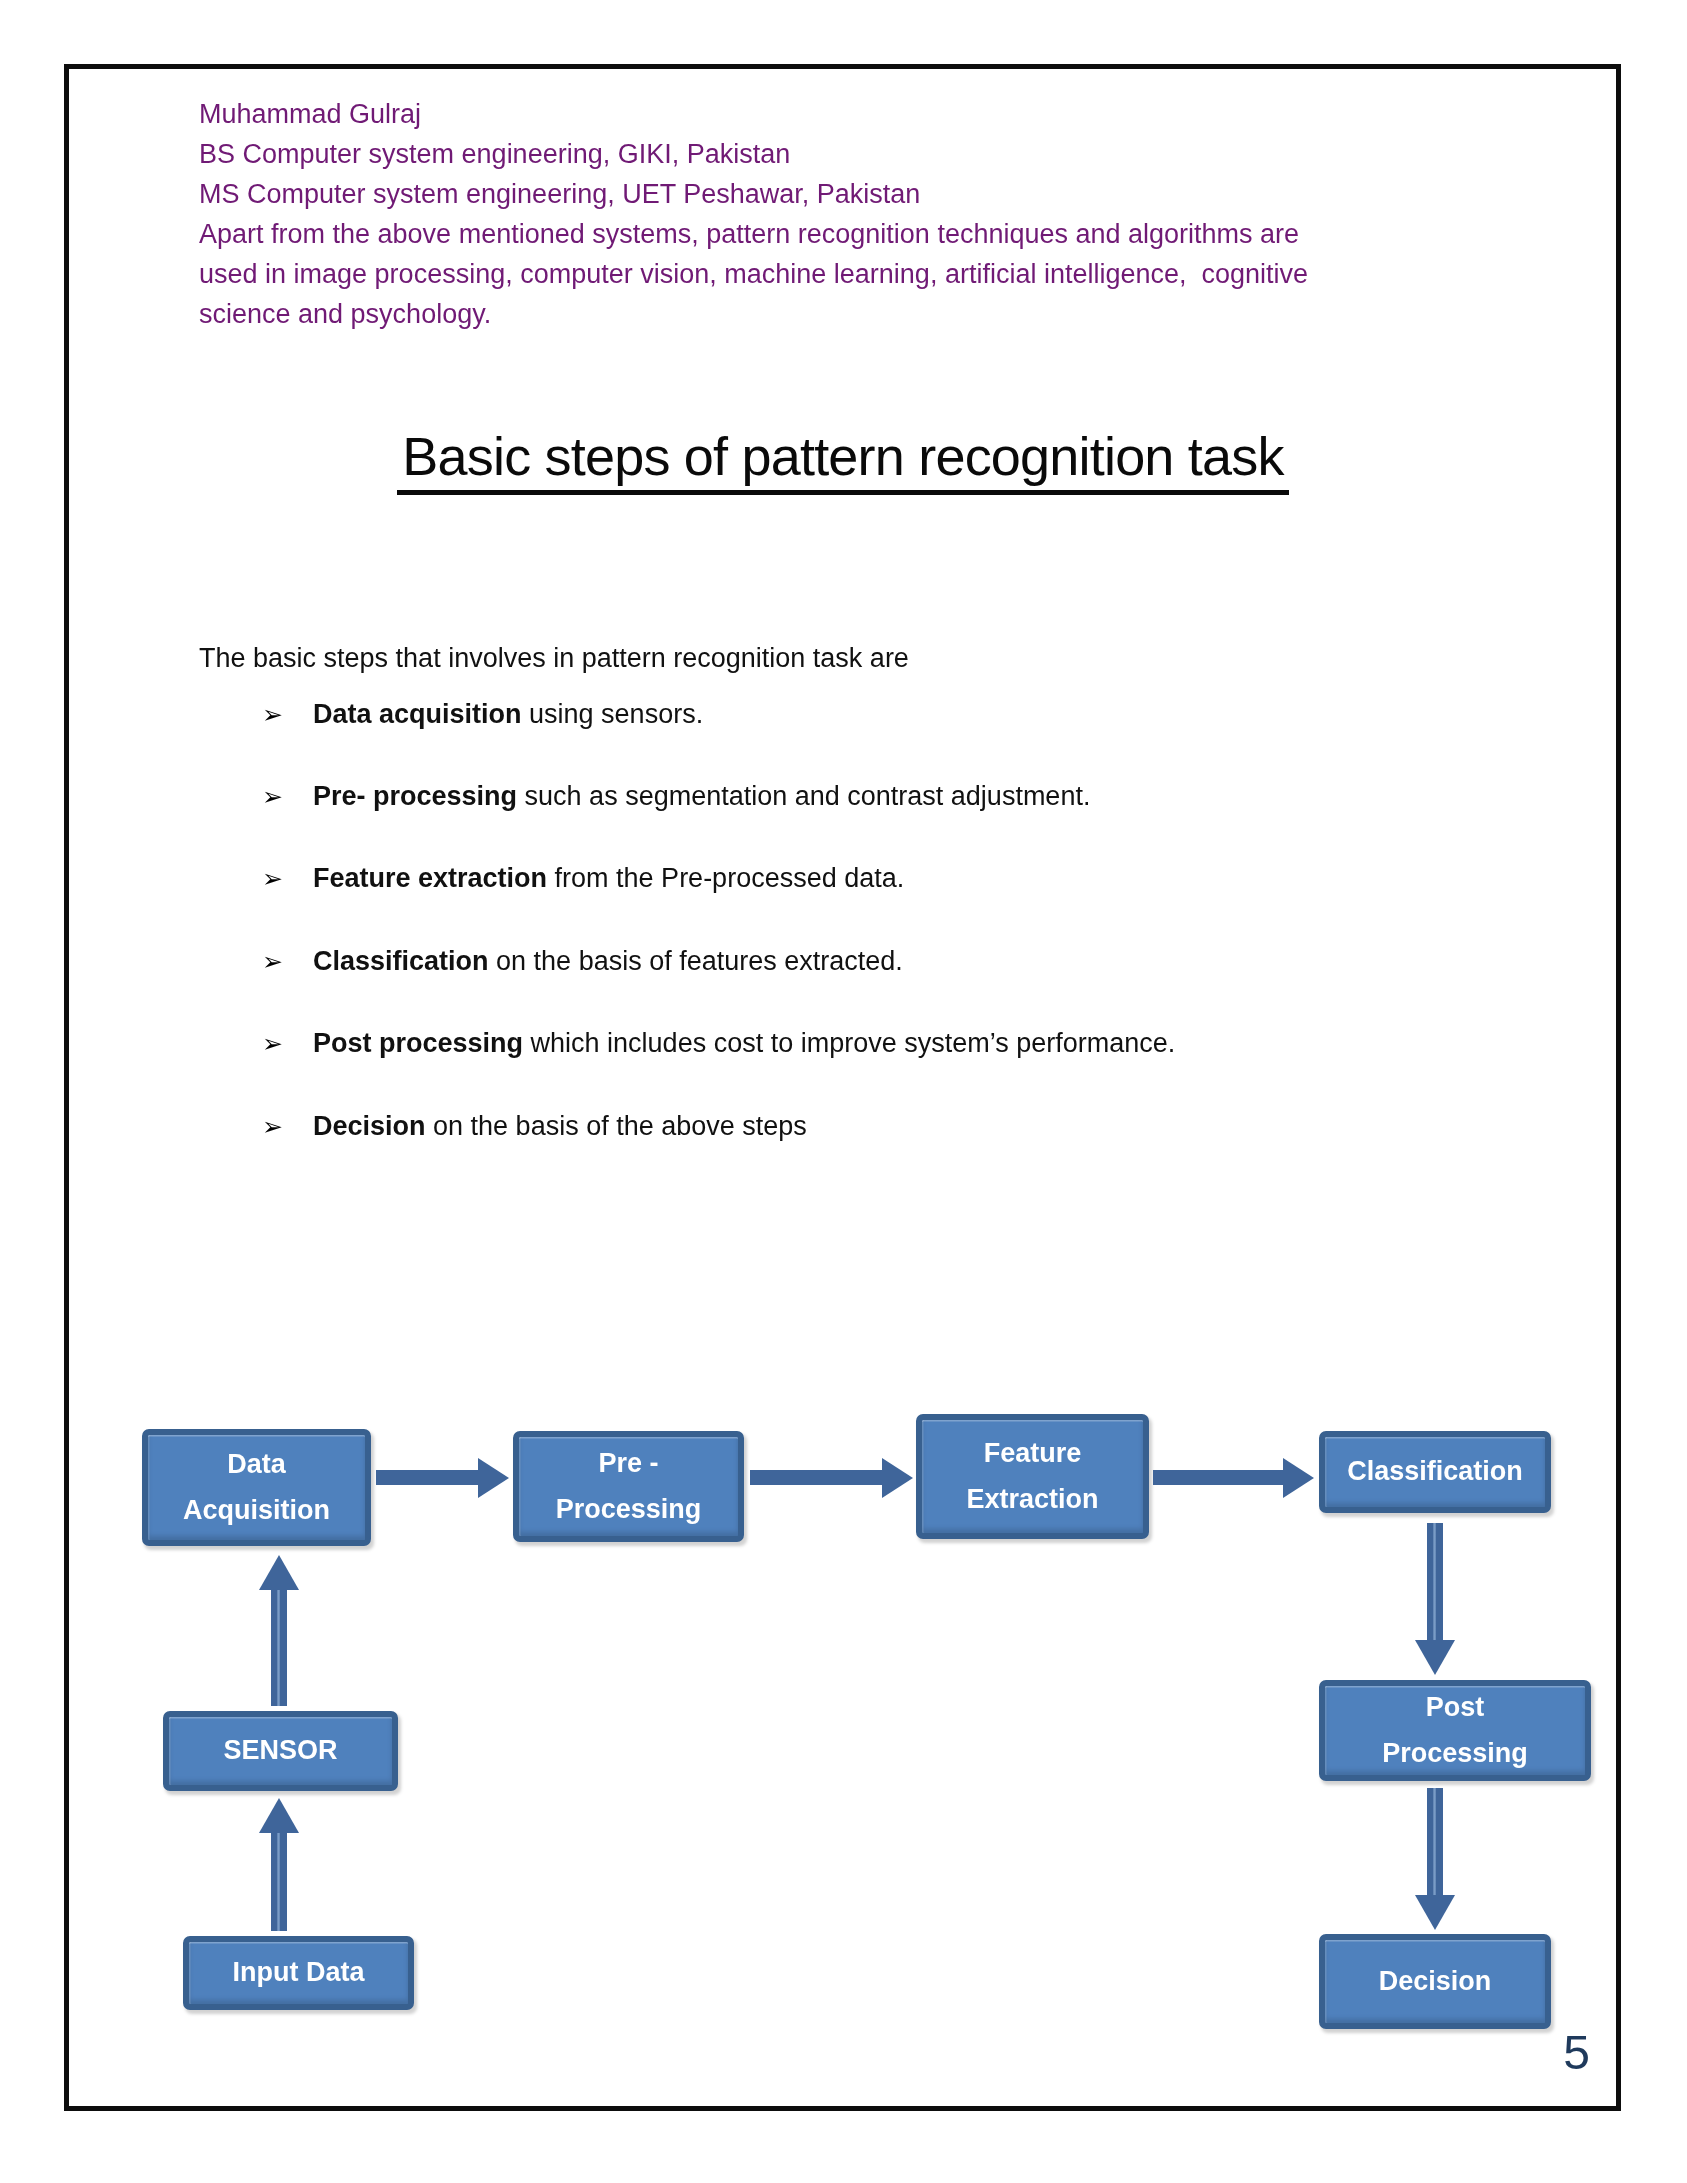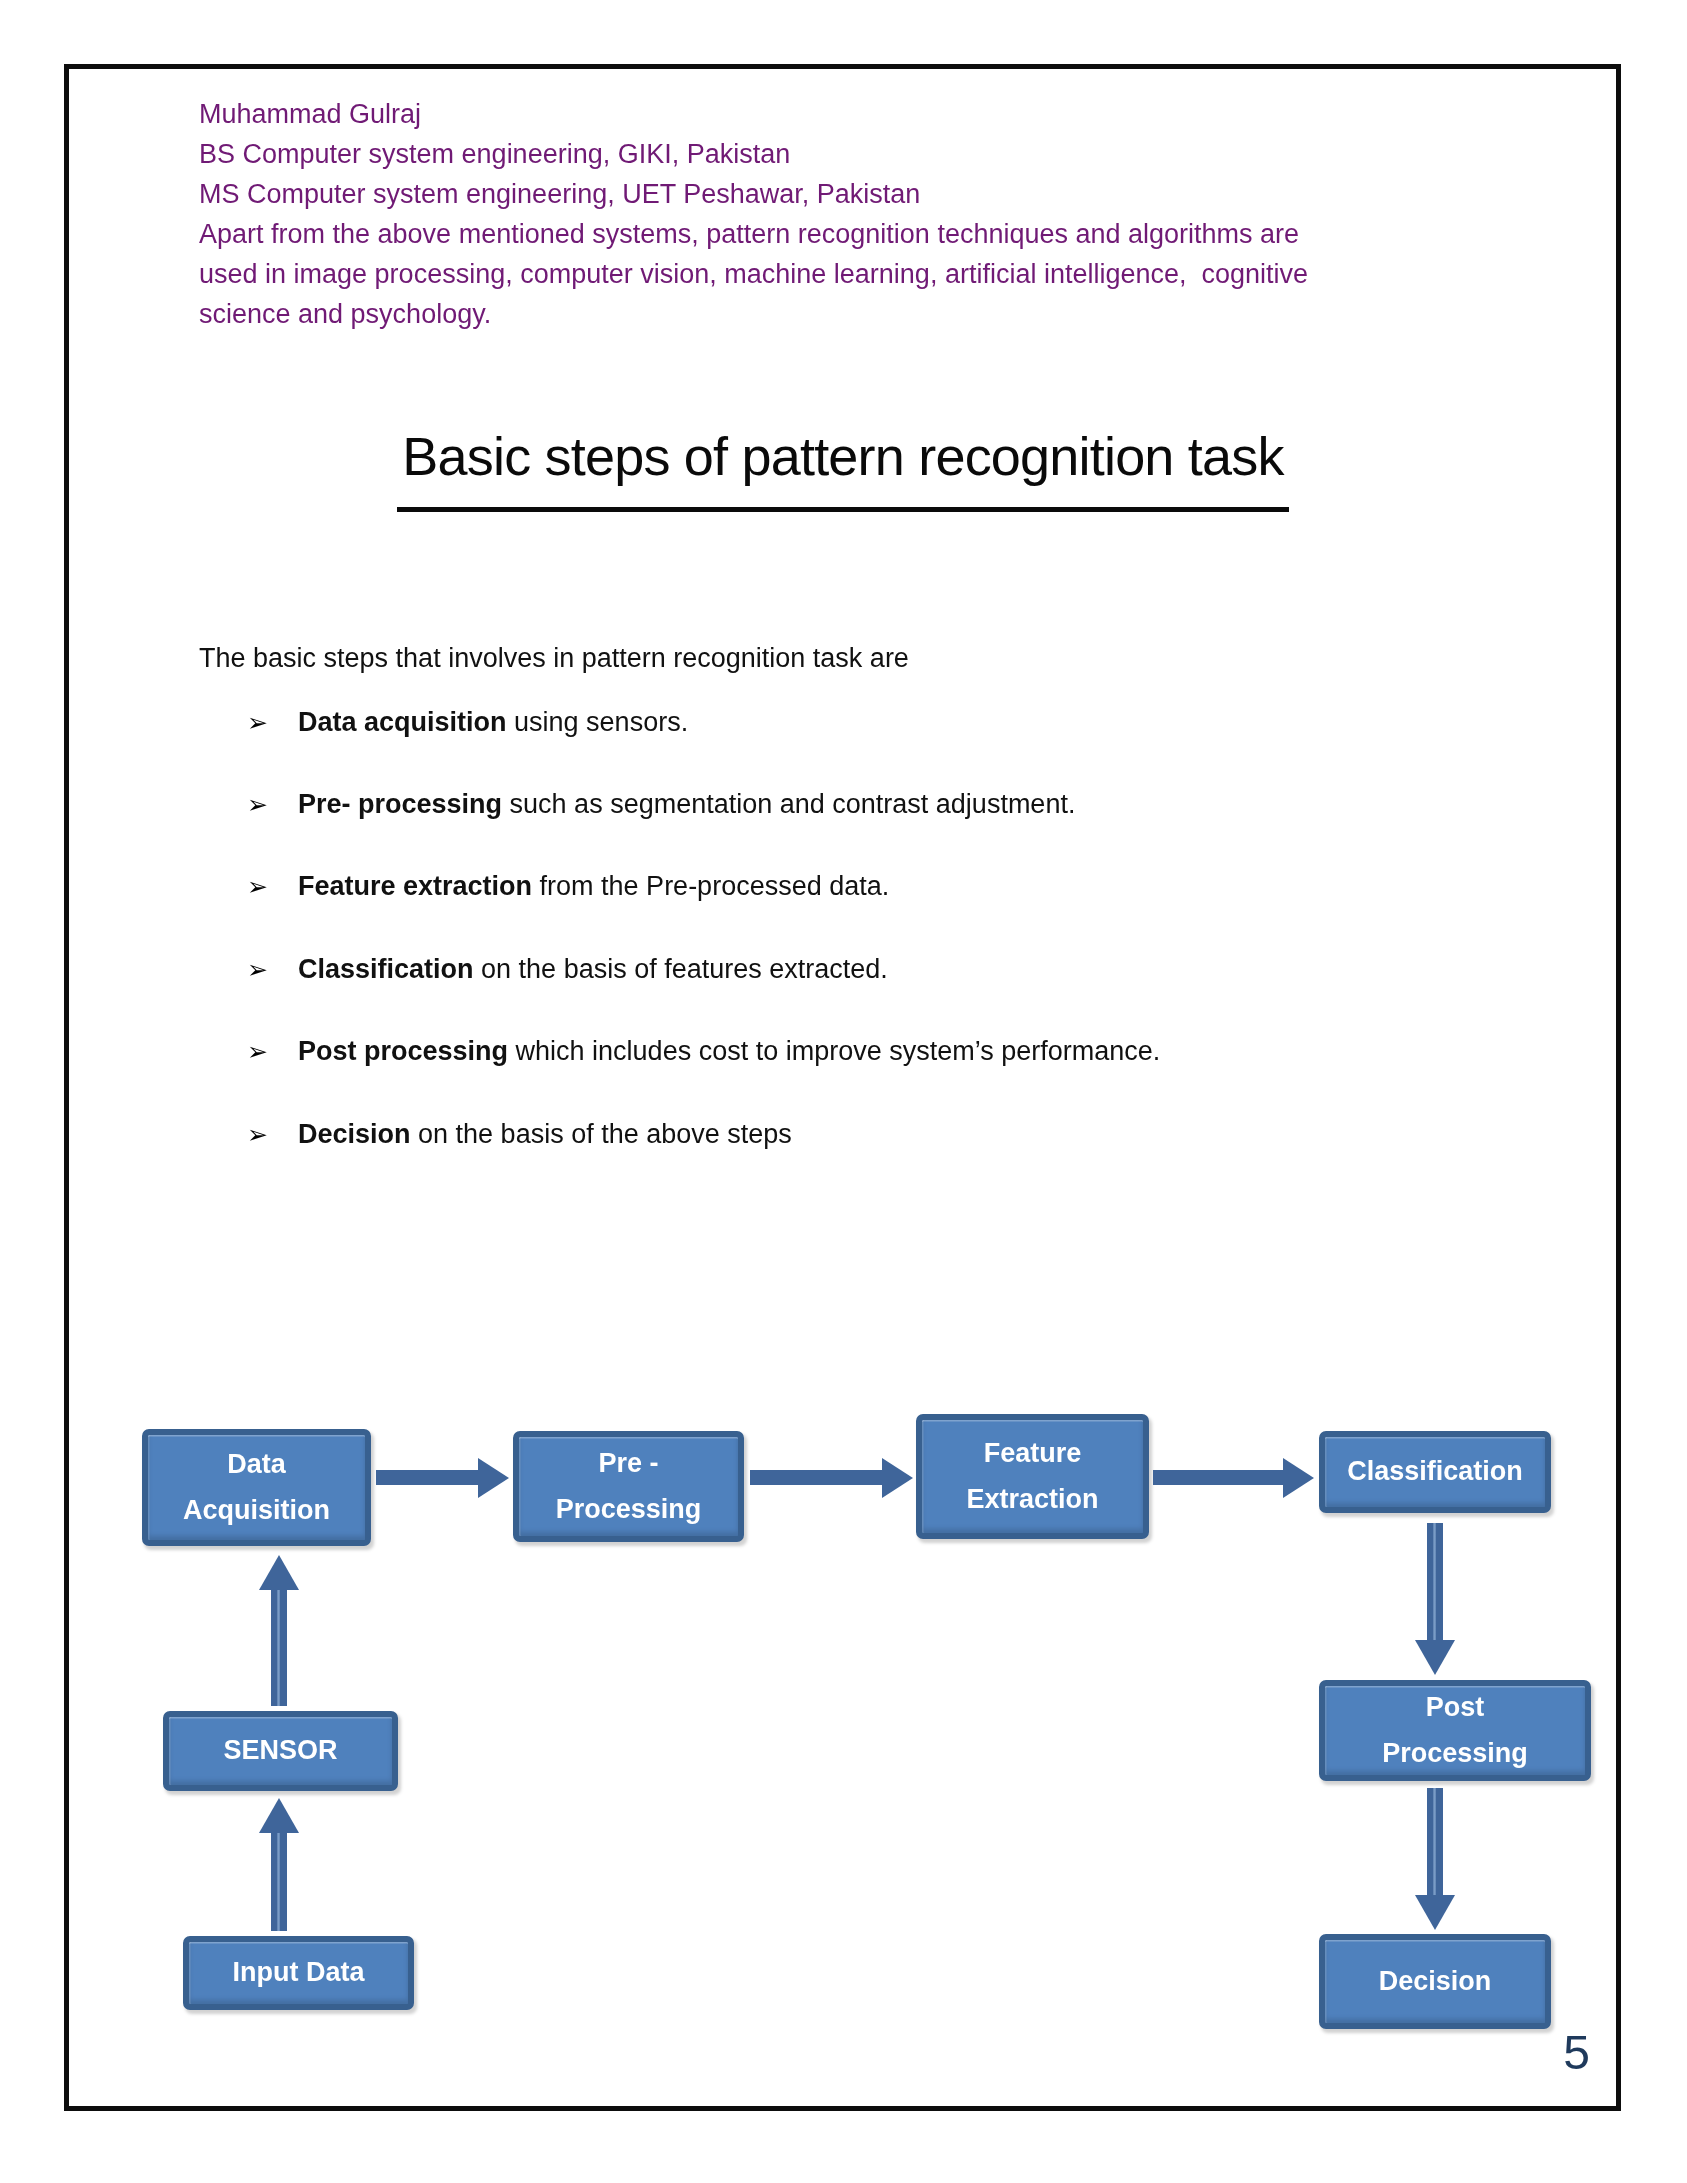--- a/index.html
+++ b/index.html
@@ -25,27 +25,27 @@
   .textline{white-space:pre;}
   .header-block{
     position:absolute;left:199px;top:94px;
     font-size:27px;line-height:40px;color:#701a75;
   }
   .title-wrap{
     position:absolute;left:67px;top:425px;width:1552px;text-align:center;
   }
   .title-text{
     display:inline-block;font-size:54px;letter-spacing:-0.8px;color:#0a0a0a;
-    border-bottom:5px solid #0a0a0a;padding:0 5px 20px 5px;white-space:pre;
+    border-bottom:5px solid #0a0a0a;padding:0 5px 3px 5px;white-space:pre;
   }
   .intro{
     position:absolute;left:199px;top:643px;font-size:27px;white-space:pre;
   }
   .bullet{
-    position:absolute;left:247px;font-size:27px;white-space:pre;margin-top:8px;
+    position:absolute;left:262px;font-size:27px;white-space:pre;
   }
   .bullet .marker{
     display:inline-block;width:51px;font-family:"DejaVu Sans",sans-serif;
     font-size:25px;color:#000;
   }
   .bullet .term{font-weight:bold;}
   .fc-box{
     position:absolute;
     background:var(--box-fill);
     border:6.6px solid var(--box-border);

